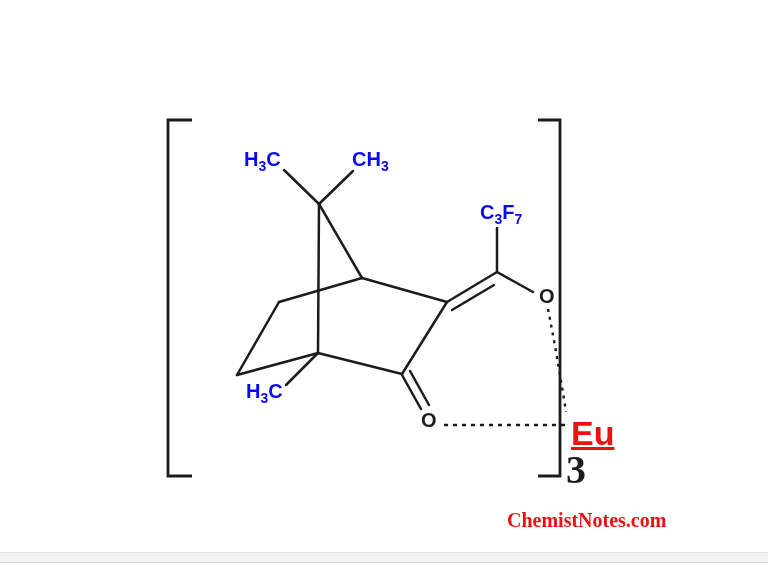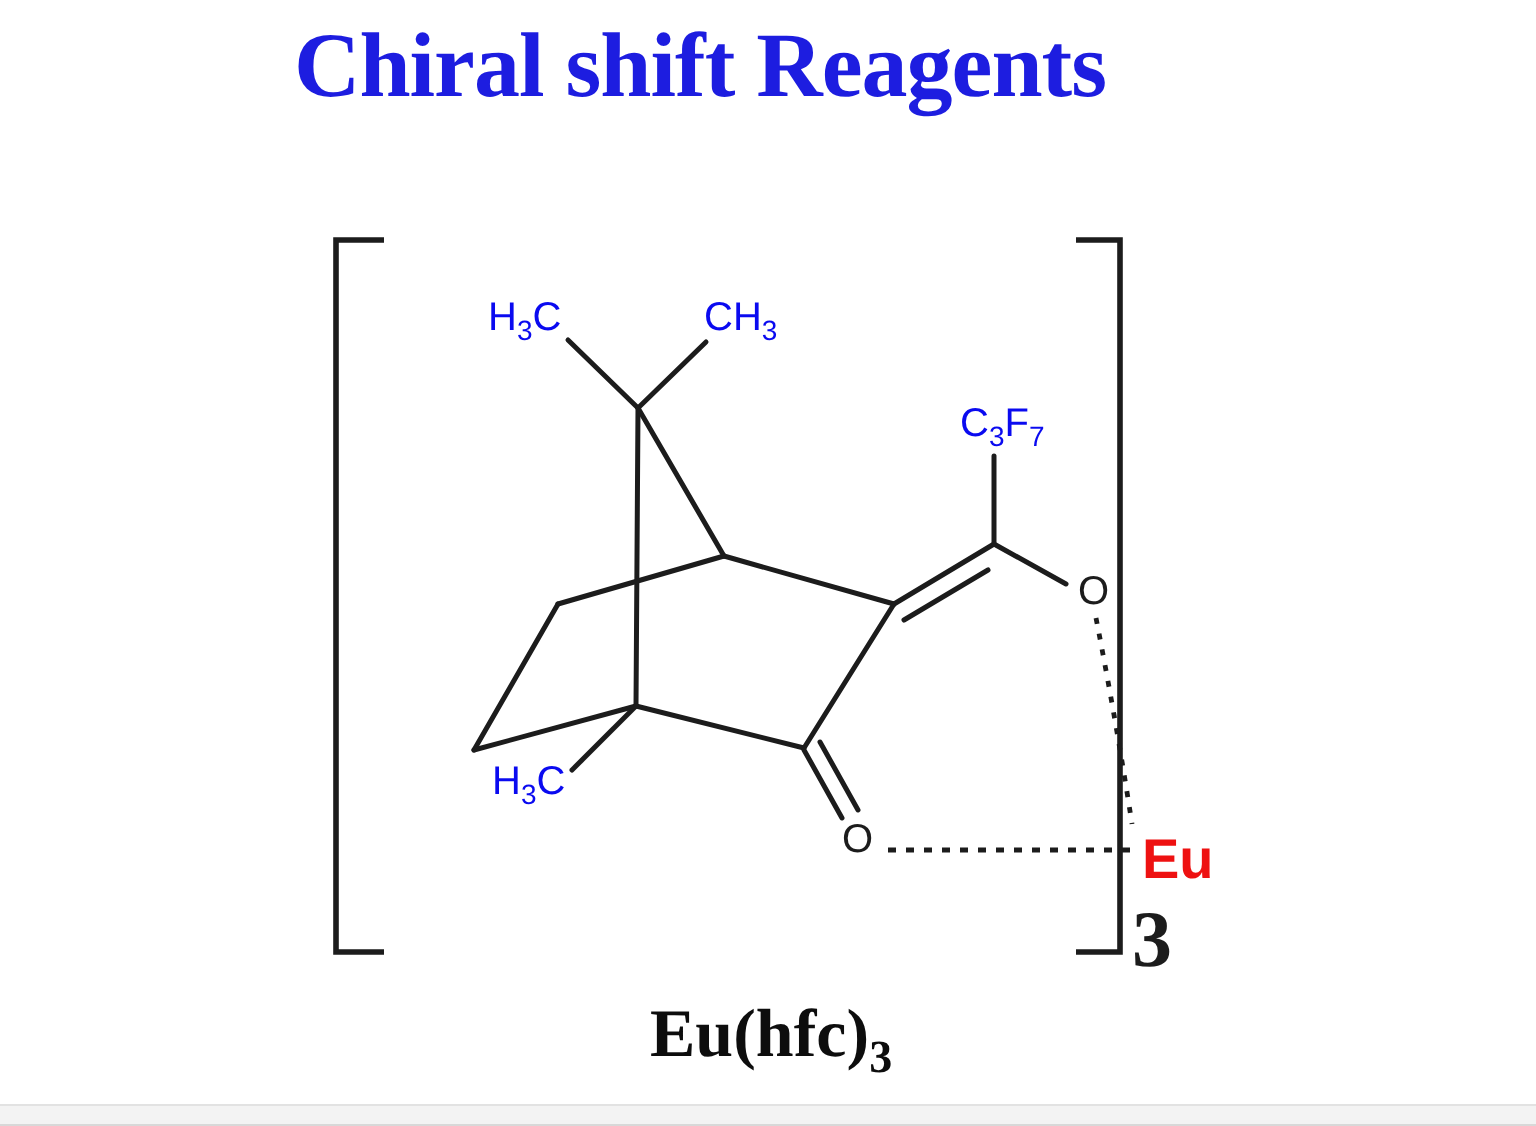--- a/index.html
+++ b/index.html
@@ -23,35 +23,36 @@
     color:var(--title-blue, #1d1de0);
   }
   svg.structure { position:absolute; left:0; top:0; }
   .bond      { stroke:var(--line-black, #1c1c1c); stroke-width:2.5; fill:none; stroke-linecap:round; }
   .bracket   { stroke:var(--line-black, #1c1c1c); stroke-width:2.8; fill:none; }
   .dash-line { stroke:var(--line-black, #1c1c1c); stroke-width:2.4; fill:none; stroke-dasharray:4 5; }
   .dash-curve{ stroke:var(--line-black, #1c1c1c); stroke-width:2.4; fill:none; stroke-dasharray:3 5; }
   .atom {
     position:absolute;
     font-family:"Liberation Sans", sans-serif;
-    font-weight:normal;
+    font-weight:bold;
     font-size:20px;
     line-height:1;
     white-space:nowrap;
     color:var(--label-blue, #0a0af0);
   }
   .atom sub { font-size:14px; line-height:1; }
   .atom.black { color:var(--line-black, #1c1c1c); }
   .eu-label {
     position:absolute;
     left:571px; top:416px;
     font-family:"Liberation Sans", sans-serif;
     font-weight:bold;
-    font-size:28px; line-height:1;
+    font-size:34px; line-height:1;
     color:var(--accent-red, #ee1111);
+    text-decoration:underline;
   }
   .bracket-sub {
     position:absolute;
     left:566px; top:450px;
     font-family:"Liberation Serif", serif;
     font-weight:bold;
     font-size:40px; line-height:1;
     color:var(--line-black, #1c1c1c);
   }
   .formula {
@@ -78,21 +79,20 @@
     background:var(--footer-gray, #f3f3f3);
     border-top:1px solid #e2e2e2;
     border-bottom:1px solid #d8d8d8;
   }
 </style>
 </head>
 <body>
 
 <div class="page">
 
-  <h1 class="title">Chiral shift Reagents</h1>
 
   <svg class="structure" width="768" height="563" viewBox="0 0 768 563">
     <g>
       <polyline class="bracket" points="192,120 168,120 168,476 192,476"></polyline>
       <polyline class="bracket" points="538,120 560,120 560,476 538,476"></polyline>
     </g>
     <g>
       <line class="bond" x1="319" y1="204" x2="284" y2="170"></line>
       <line class="bond" x1="319" y1="204" x2="353" y2="171"></line>
       <line class="bond" x1="319" y1="204" x2="318" y2="353"></line>
@@ -126,18 +126,18 @@
   <div class="atom" style="left:246px; top:381px"><span>H</span><sub>3</sub><span>C</span></div>
 
   <div class="atom black" style="left:539px; top:286px">O</div>
 
   <div class="atom black" style="left:421px; top:410px">O</div>
 
   <div class="eu-label">Eu</div>
 
   <div class="bracket-sub">3</div>
 
-  <div class="formula"><span>Eu(hfc)</span><sub>3</sub></div>
 
+  <div class="watermark">ChemistNotes.com</div>
 
   <div class="footer-strip"></div>
 
 </div>
 
 </body></html>

